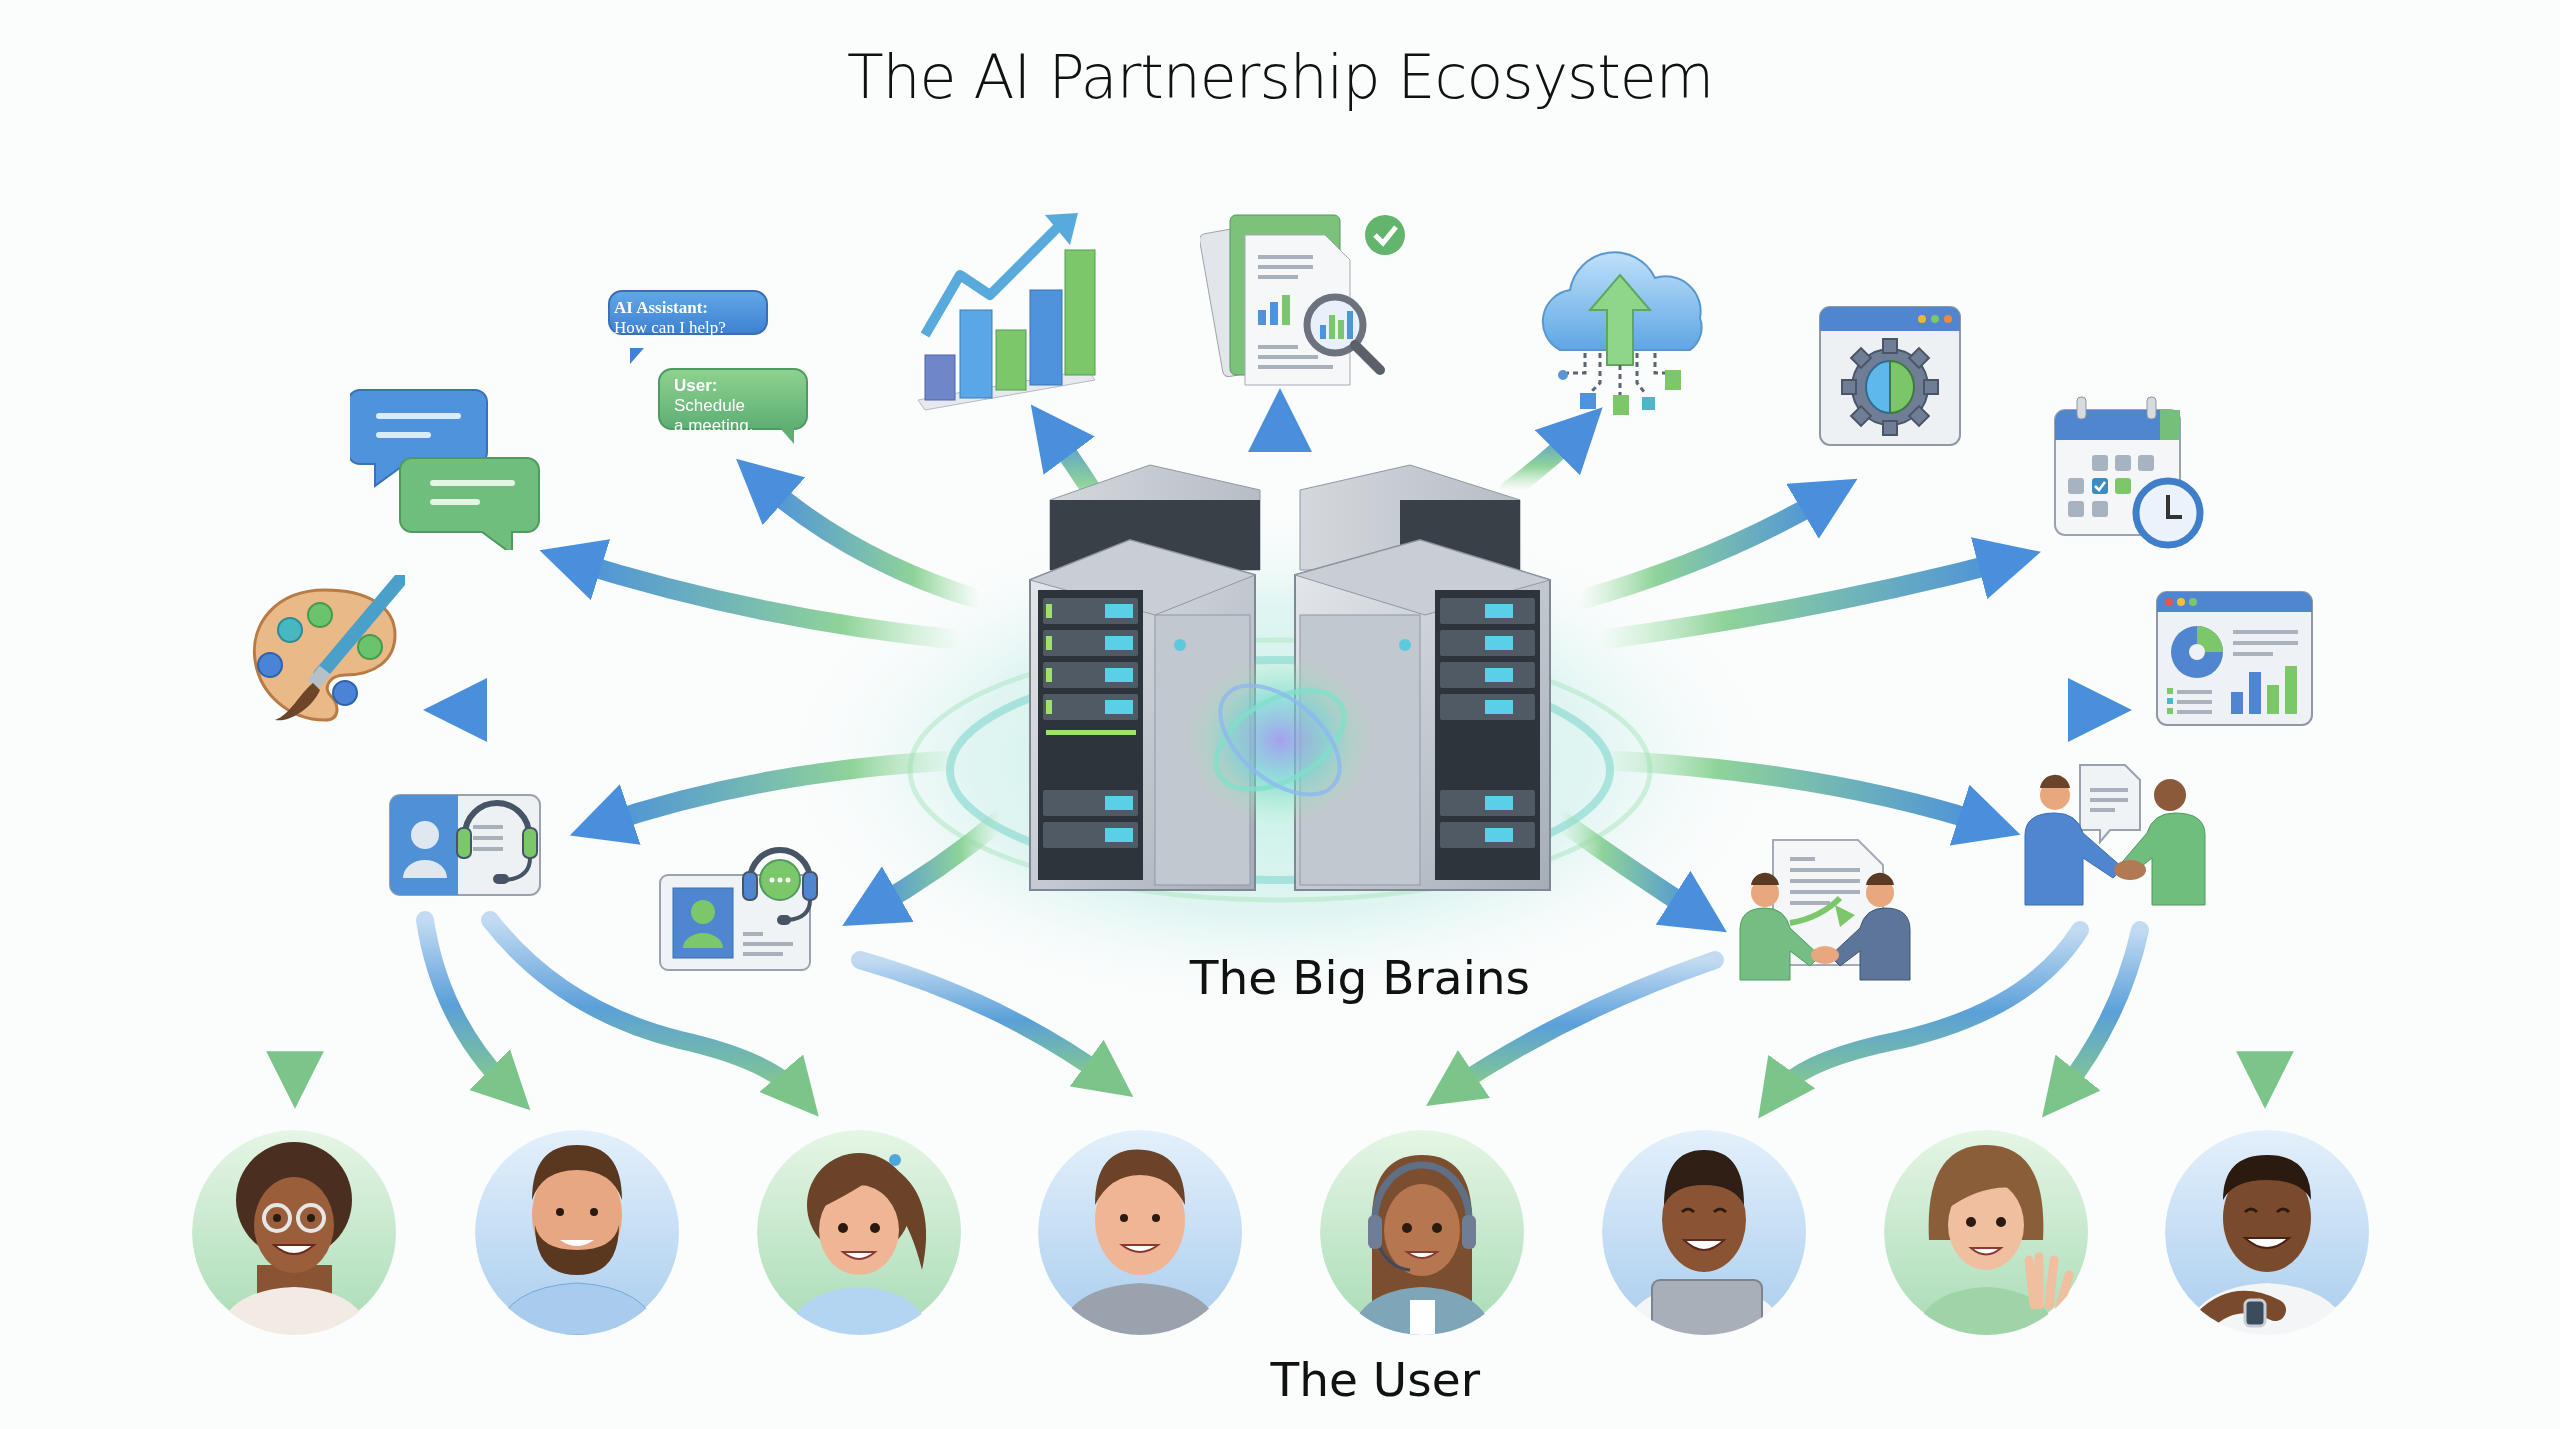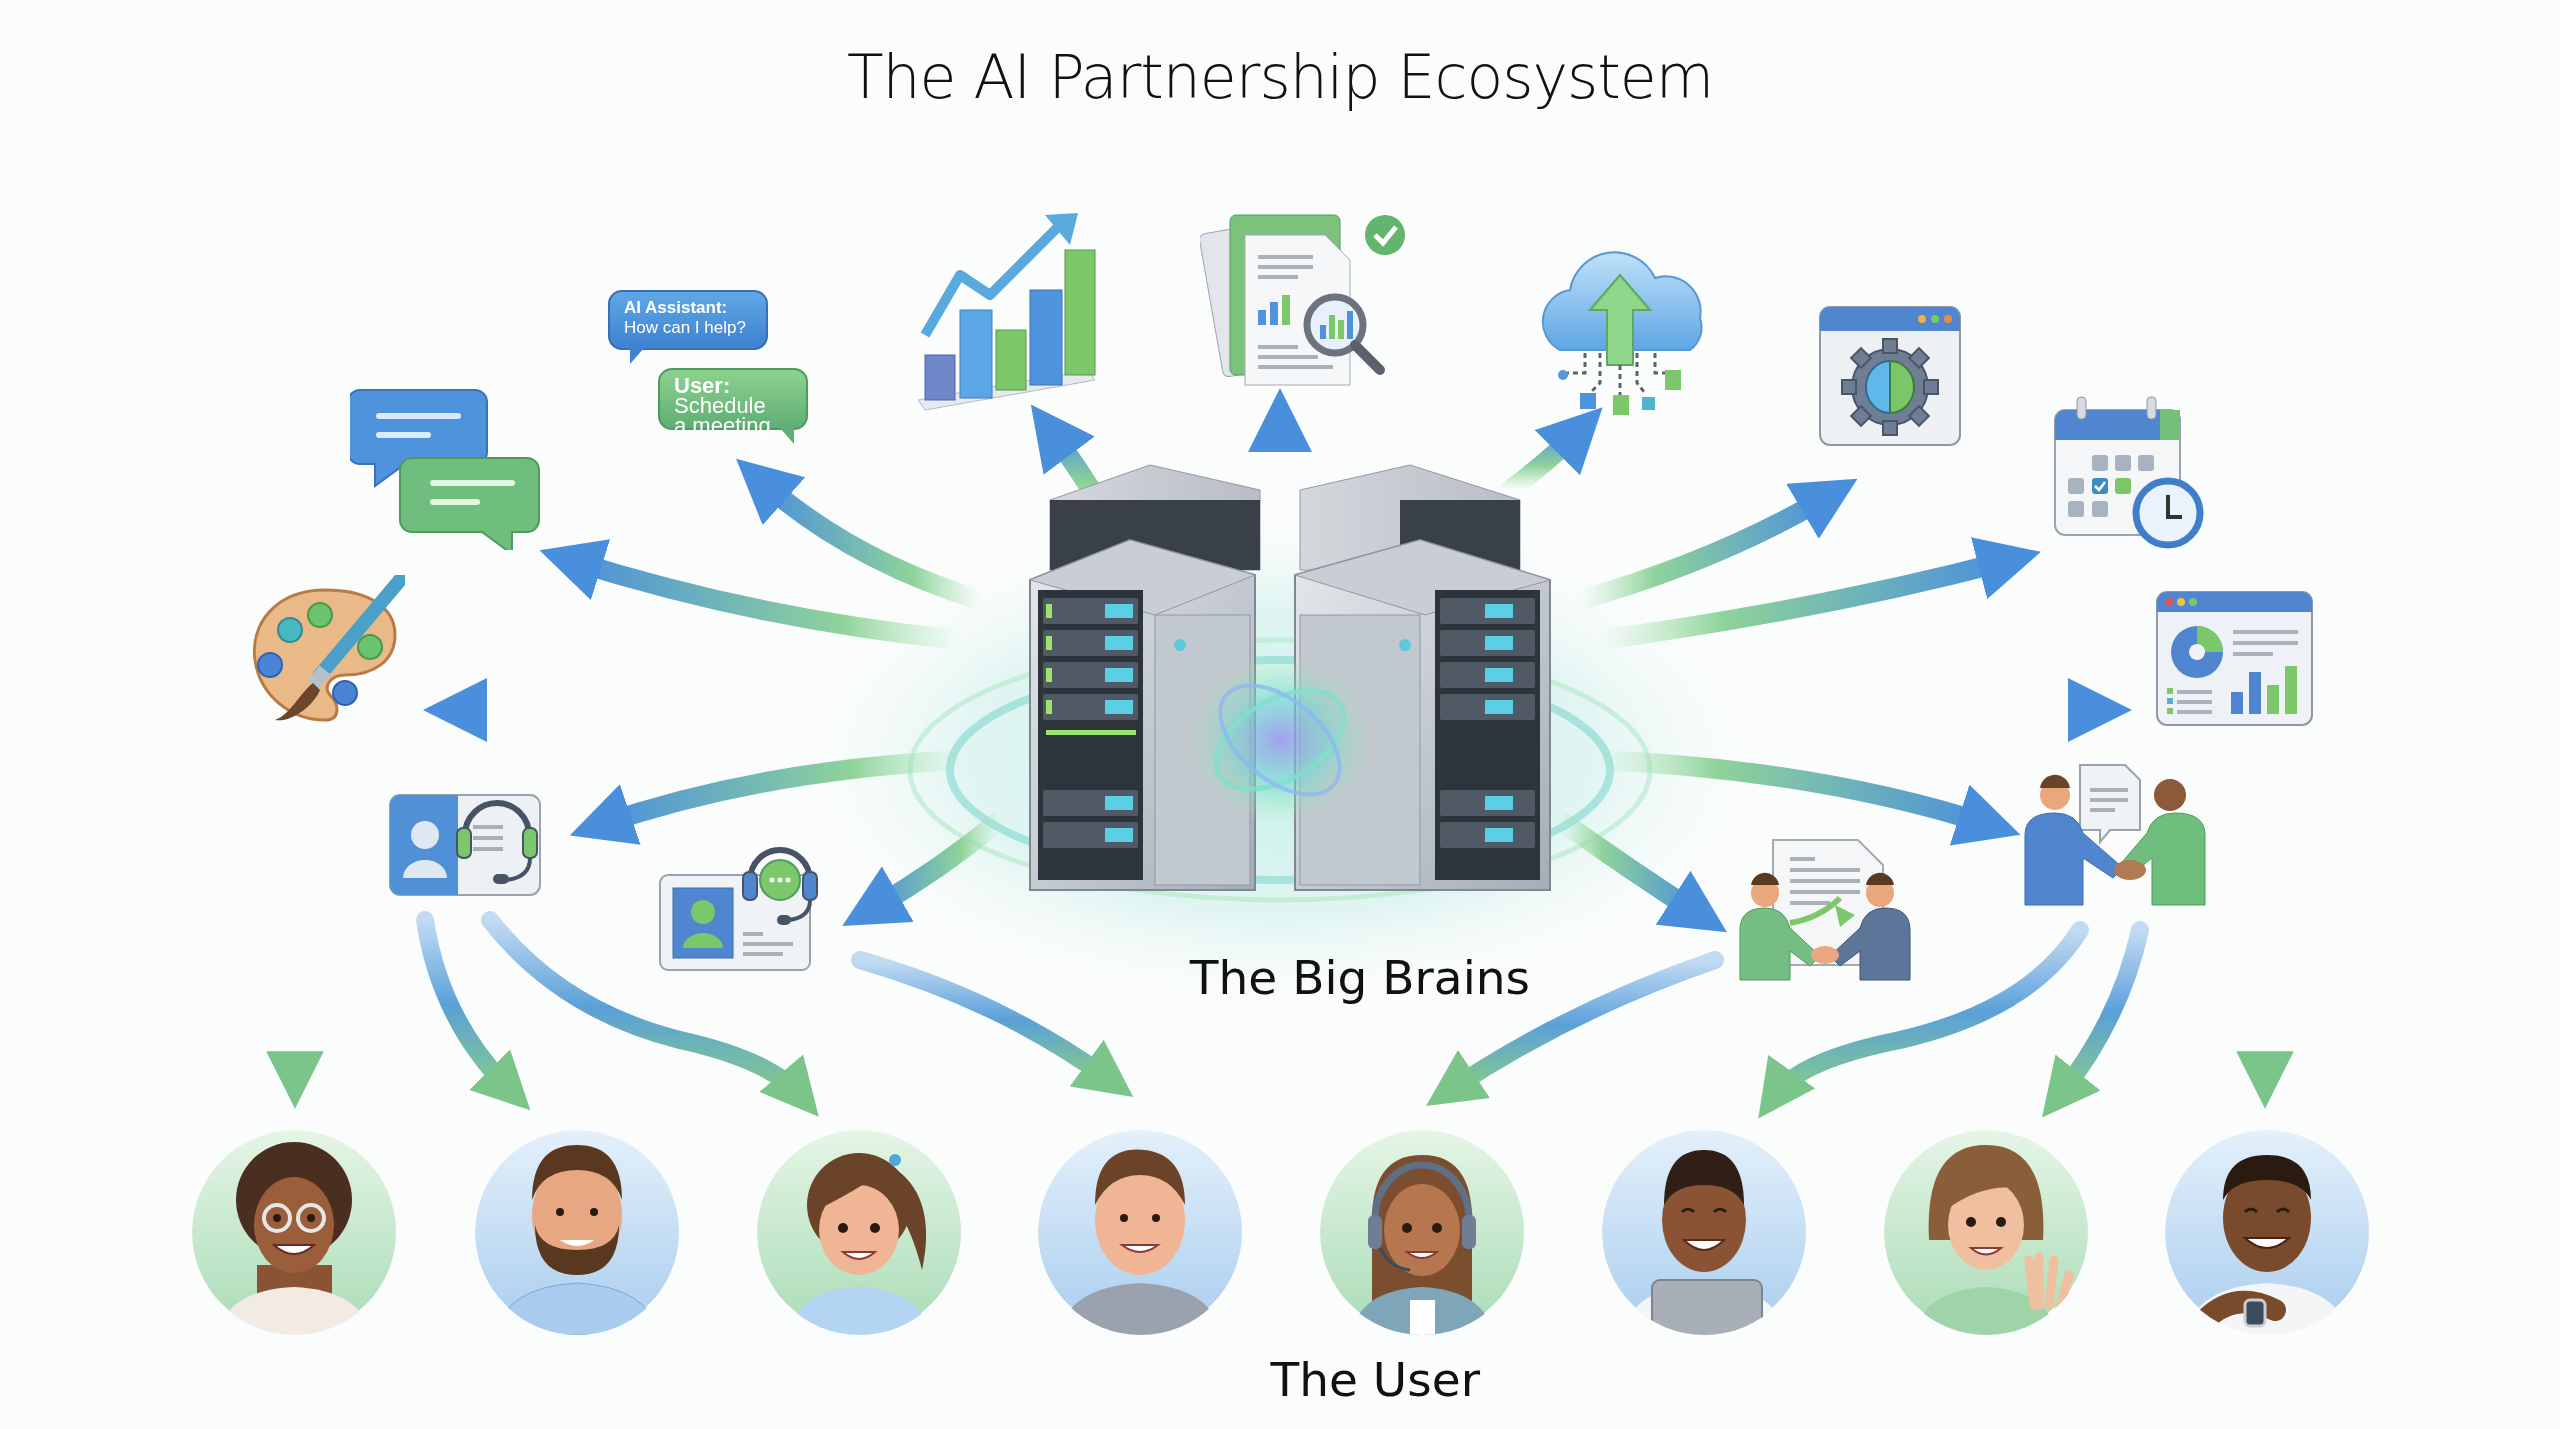--- a/index.html
+++ b/index.html
@@ -189,26 +189,26 @@
 <svg class="icon" style="left:350px;top:380px" width="190" height="170" viewBox="0 0 190 170">
   <path d="M10,10 h115 a12,12 0 0 1 12,12 v50 a12,12 0 0 1 -12,12 h-70 l-30,22 v-22 h-15 a12,12 0 0 1 -12,-12 v-50 a12,12 0 0 1 12,-12z" fill="#4f93dc" stroke="#3a72b8" stroke-width="2"></path>
   <rect x="26" y="33" width="85" height="6" rx="3" fill="#d8ebff"></rect>
   <rect x="26" y="52" width="55" height="6" rx="3" fill="#d8ebff"></rect>
   <path d="M62,78 h115 a12,12 0 0 1 12,12 v50 a12,12 0 0 1 -12,12 h-15 v22 l-30,-22 h-70 a12,12 0 0 1 -12,-12 v-50 a12,12 0 0 1 12,-12z" fill="#6fbe7d" stroke="#4f9a5f" stroke-width="2"></path>
   <rect x="80" y="100" width="85" height="6" rx="3" fill="#e3f5e3"></rect>
   <rect x="80" y="119" width="50" height="6" rx="3" fill="#e3f5e3"></rect>
 </svg>
 
 <div class="icon" style="left:608px;top:290px;width:180px;height:160px">
-  <div style="position:absolute;left:0;top:0;width:160px;height:60px;background:linear-gradient(#5fa8e6,#3f81d2);border-radius:14px;border:2px solid #3a6fb4;padding:6px 14px;box-sizing:border-box;color:#fff;font-size:17px;line-height:20px;">
+  <div style="position:absolute;left:0;top:0;width:160px;height:45px;background:linear-gradient(#5fa8e6,#3f81d2);border-radius:14px;border:2px solid #3a6fb4;padding:6px 4px;box-sizing:border-box;color:#fff;font-size:17px;line-height:20px;font-family:Liberation Serif, serif;">
     <div style="font-weight:bold">AI Assistant:</div>
     <div>How can I help?</div>
   </div>
   <div style="position:absolute;left:22px;top:58px;width:0;height:0;border-left:14px solid #3f81d2;border-bottom:16px solid transparent;"></div>
-  <div style="position:absolute;left:50px;top:78px;width:150px;height:62px;background:linear-gradient(#8dd28f,#5fae74);border-radius:14px;border:2px solid #4f9a5f;padding:6px 14px;box-sizing:border-box;color:#fff;font-size:22px;line-height:20px;">
+  <div style="position:absolute;left:50px;top:78px;width:150px;height:62px;background:linear-gradient(#8dd28f,#5fae74);border-radius:14px;border:2px solid #4f9a5f;padding:6px 14px;box-sizing:border-box;color:#fff;font-size:17px;line-height:20px;">
     <div><b>User:</b> <span>Schedule</span></div>
     <div>a meeting.</div>
   </div>
   <div style="position:absolute;left:172px;top:138px;width:0;height:0;border-right:14px solid #5fae74;border-bottom:16px solid transparent;"></div>
 </div>
 
 <svg class="icon" style="left:910px;top:205px" width="190" height="210" viewBox="0 0 190 210">
   <polygon points="8,195 178,165 185,175 15,205" fill="#e6e9ee" stroke="#b4bac4"></polygon>
   <rect x="15" y="150" width="30" height="45" fill="#6f86c9" stroke="#4f64a8"></rect>
   <rect x="50" y="105" width="32" height="88" fill="#5aa6e6" stroke="#3c7fc0"></rect>

